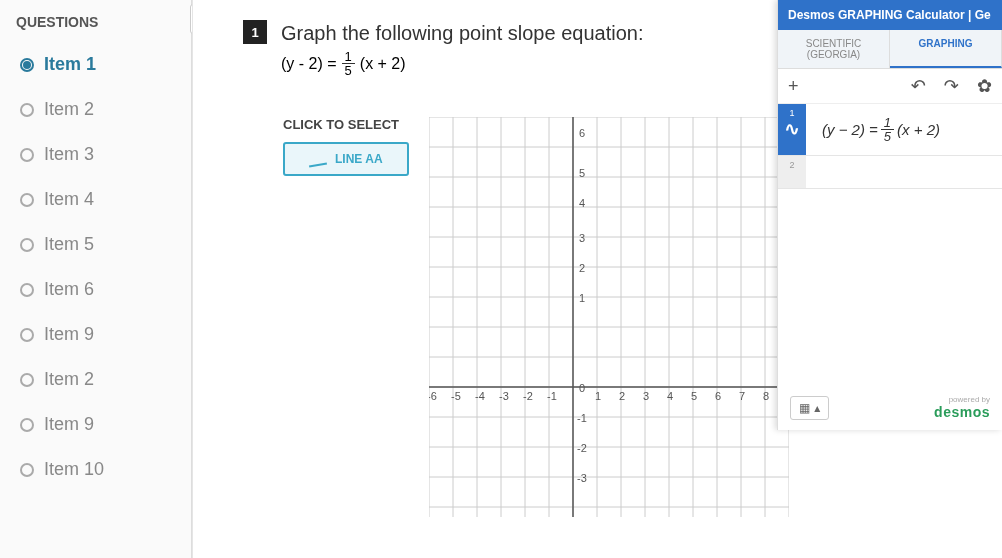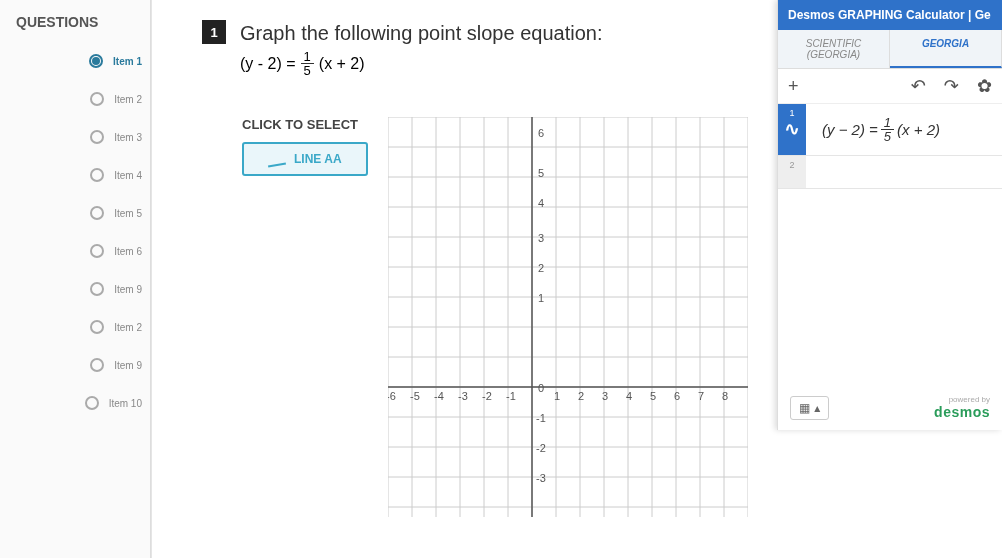--- a/index.html
+++ b/index.html
@@ -1,20 +1,20 @@
 <!DOCTYPE html>
 <html><head>
 <meta charset="utf-8">
 <style>
   * { box-sizing: border-box; margin: 0; padding: 0; font-family: Arial, sans-serif; }
   body { width: 1002px; height: 558px; overflow: hidden; background: #f5f5f5; display: flex; }
   
-  .sidebar { width: 151px; background: #fafafa; border-right: 1px solid #ddd; padding-top: 8px; }
+  .sidebar { width: 192px; background: #fafafa; border-right: 1px solid #ddd; padding-top: 8px; }
   .sidebar-header { font-size: 14px; font-weight: bold; color: #555; padding: 6px 16px 12px; }
-  .sidebar-item { display: flex; align-items: center; gap: 10px; padding: 12px 8px; color: #888; font-size: 10px; cursor: pointer; justify-content: flex-end; }
+  .sidebar-item { display: flex; align-items: center; gap: 10px; padding: 12px 20px; color: #888; font-size: 18px; cursor: pointer; }
   .sidebar-item.active { color: #2a7a9c; font-weight: bold; }
   .radio { width: 14px; height: 14px; border: 2px solid #aaa; border-radius: 50%; flex-shrink: 0; display:flex; align-items:center; justify-content:center;}
   .sidebar-item.active .radio { border-color: #2a7a9c; }
   .sidebar-item.active .radio::after { content:""; width:8px; height:8px; border-radius:50%; background:#2a7a9c; }
   
   .back-btn { width: 30px; height: 30px; border:1px solid #ccc; background:#fff; margin-left:190px; position:absolute; top:4px; display:flex; align-items:center; justify-content:center; font-size:18px; color:#555; border-radius:3px;}
   
   .main { flex: 1; padding: 20px 0 0 50px; position: relative; background:#fff; border-left:1px solid #e5e5e5;}
   .question-block { display: flex; gap: 14px; }
   .qnum { width: 24px; height: 24px; background: #222; color: #fff; font-weight: bold; font-size: 13px; display: flex; align-items: center; justify-content: center; flex-shrink:0;}
@@ -30,21 +30,21 @@
   .line-swatch { width:18px; height:2px; background:#3aa8c8; transform:rotate(-10deg);}
   
   .graph { position:relative; width:360px; height:400px; }
   .grid { position:absolute; inset:0; }
   .grid line { stroke:#ccc; stroke-width:1; }
   .grid .axis { stroke:#555; stroke-width:1.5; }
   .grid text { font-size:11px; fill:#555; }
   
   .desmos-panel { position:absolute; top:0; right:0; width:225px; background:#fff; border-left:1px solid #ddd; box-shadow:-2px 0 6px rgba(0,0,0,0.15); height:430px;}
   .desmos-title { background:#2f72c9; color:#fff; font-size:12px; padding:8px 10px; font-weight:bold; white-space:nowrap; overflow:hidden;}
-  .desmos-tabs { display:flex; background:#f0f4f8; border-bottom:1px solid #ddd;font-style:italic; }
+  .desmos-tabs { display:flex; background:#f0f4f8; border-bottom:1px solid #ddd; }
   .desmos-tab { flex:1; font-size:10px; color:#888; padding:8px 4px; text-align:center; border-right:1px solid #ddd;}
   .desmos-tab.active { color:#2f72c9; border-bottom:2px solid #2f72c9; font-weight:bold;}
   .desmos-toolbar { display:flex; align-items:center; padding:6px 10px; gap:18px; color:#555; border-bottom:1px solid #eee;}
   .desmos-toolbar span { font-size:18px; cursor:pointer; }
   .expr-row { display:flex; border-bottom:1px solid #e5e5e5; }
   .expr-handle { width:28px; background:#2f72c9; color:#fff; display:flex; flex-direction:column; align-items:center; padding-top:4px;}
   .expr-handle .idx { font-size:9px; }
   .expr-handle .wave { font-size:18px; font-weight:bold; }
   .expr-body { flex:1; padding:12px 16px; font-size:15px; font-style:italic; color:#333; display:flex; align-items:center;}
   .expr-row.empty .expr-handle { background:#eee; color:#999;}
@@ -195,21 +195,21 @@
             <text x="334" y="283">8</text>
         </g>
       </svg>
     </div>
   </div>
 
   <div class="desmos-panel">
     <div class="desmos-title">Desmos GRAPHING Calculator | Ge</div>
     <div class="desmos-tabs">
       <div class="desmos-tab">SCIENTIFIC (GEORGIA)</div>
-      <div class="desmos-tab active">GEORGIA</div>
+      <div class="desmos-tab active">GRAPHING</div>
     </div>
     <div class="desmos-toolbar">
       <span>+</span>
       <span style="margin-left:auto">↶</span>
       <span>↷</span>
       <span>✿</span>
     </div>
     <div class="expr-row">
       <div class="expr-handle">
         <span class="idx">1</span>

